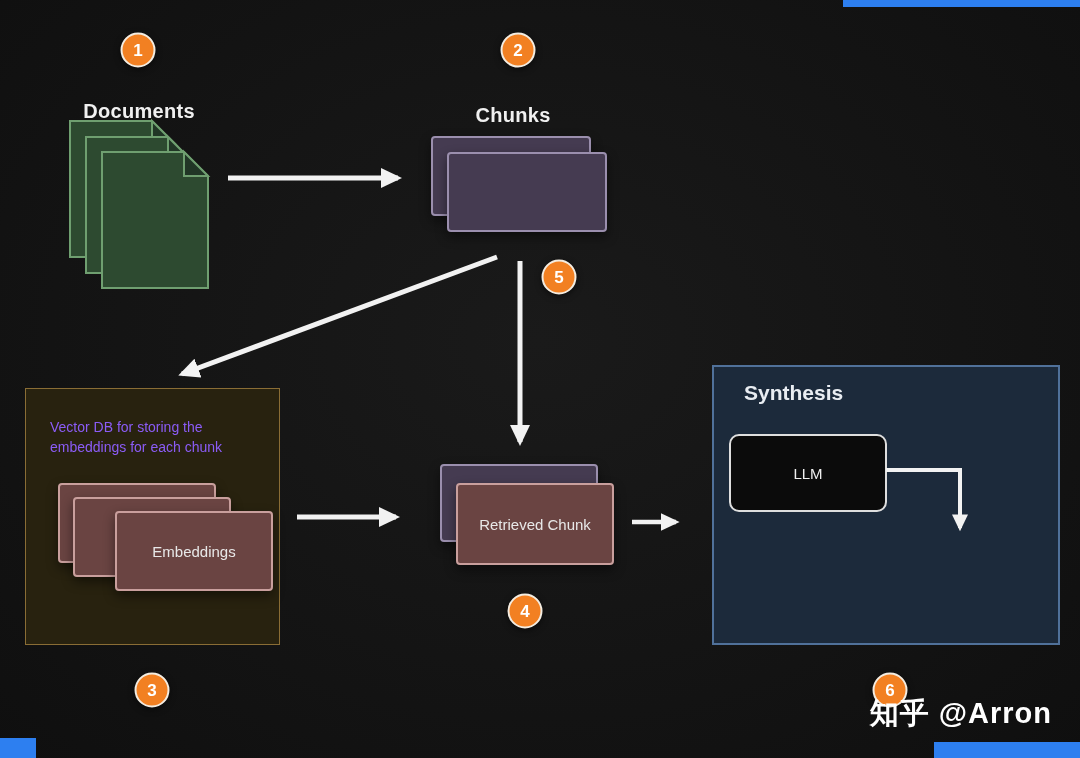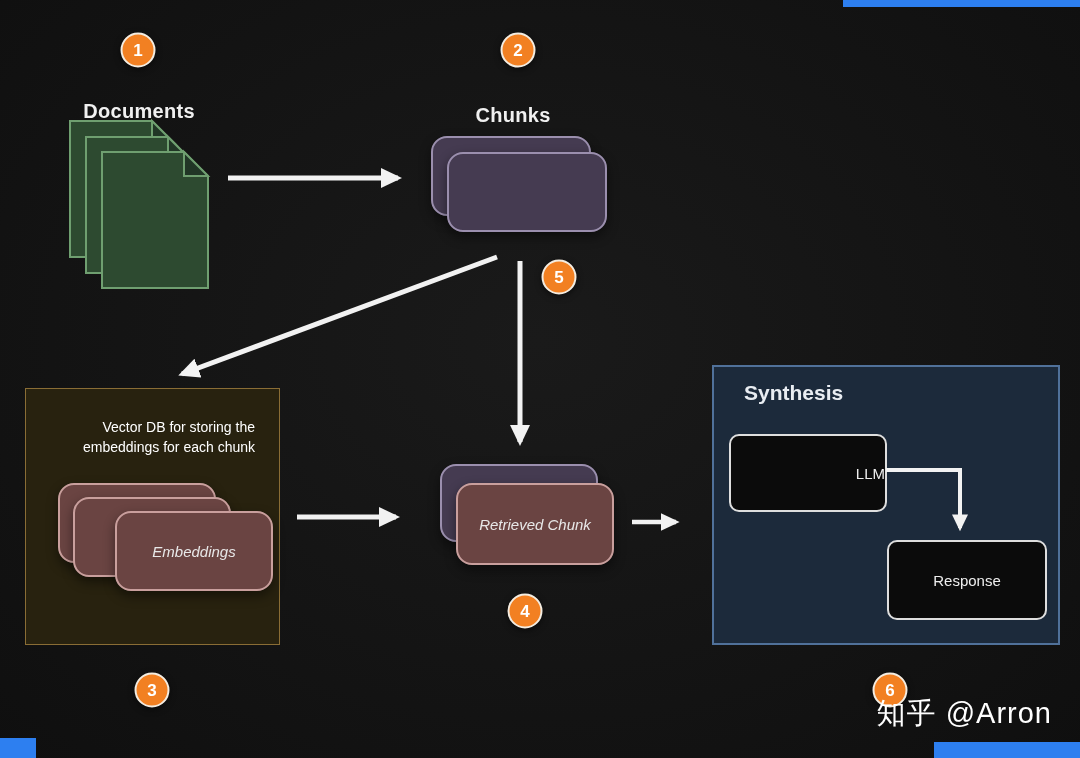--- a/index.html
+++ b/index.html
@@ -30,45 +30,44 @@
     position: absolute;
     color: #f0f0f0;
     font-weight: bold;
     font-size: 20px;
     text-align: center;
     transform: translateX(-50%);
     letter-spacing: 0.3px;
   }
   .round-rect {
     position: absolute;
-    border-radius: 16px;
+    border-radius: 4px;
     border: 2px solid;
     display: flex; align-items: center; justify-content: center;
     color: #e8e8e8;
     font-size: 15px;
     box-shadow: 0 5px 12px rgba(0,0,0,0.45);
-    font-style: italic;
   }
   .chunk-rect  { background: #453b51; border-color: #9b8fae; }
   .embed-rect  { background: #6a4442; border-color: #c99f9d; }
   .vector-db-box {
     position: absolute;
     left: 25px; top: 388px; width: 255px; height: 257px;
     background: #28220f;
     border: 1px solid #8a6d35;
   }
   .vector-db-caption {
     position: absolute;
     left: 50%; top: 28px;
     transform: translateX(-50%);
     width: 205px;
-    text-align: right;
+    text-align: left;
     font-size: 14px;
     line-height: 1.45;
-    color: #ffffff;
+    color: #8b5cf6;
   }
   .synthesis-box {
     position: absolute;
     left: 712px; top: 365px; width: 348px; height: 280px;
     background: #1c2a3b;
     border: 2px solid #50719a;
   }
   .synthesis-title {
     position: absolute;
     left: 30px; top: 14px;
@@ -89,21 +88,21 @@
     position: absolute;
     left: 536px; top: 308px;
     font-size: 15.5px;
     font-weight: bold;
     color: #f0f0f0;
   }
   .watermark {
     position: absolute;
     right: 28px; top: 694px;
     font-size: 29px;
-    font-weight: 400;
+    font-weight: 700;
     color: #ffffff;
     letter-spacing: 1px;
   }
   .overlay-svg {
     position: absolute;
     left: 0; top: 0;
     width: 1080px; height: 758px;
     pointer-events: none;
   }
   .strip { position: absolute; background: #2d7ff0; }
@@ -143,25 +142,22 @@
     </div>
   </div>
 
   <div class="round-rect chunk-rect" style="left:440px; top:464px; width:158px; height:78px;"></div>
   <div class="round-rect embed-rect" style="left:456px; top:483px; width:158px; height:82px;">
     <span>Retrieved Chunk</span>
   </div>
 
   <div class="synthesis-box">
     <div class="synthesis-title">Synthesis</div>
-    <div class="io-box" style="left:15px; top:67px; width:158px; height:78px;justify-content:flex-end;">
+    <div class="io-box" style="left:15px; top:67px; width:158px; height:78px;">
       <span>LLM</span>
-    </div>
-    <div class="io-box" style="left:173px; top:173px; width:160px; height:80px;">
-      <span>Response</span>
     </div>
   </div>
 
   <div class="watermark">知乎 @Arron</div>
 
   <svg class="overlay-svg" viewBox="0 0 1080 758">
     <defs>
       <marker id="ah" markerWidth="4.6" markerHeight="4.6" refX="3.4" refY="2" orient="auto" markerUnits="strokeWidth">
         <path d="M0,0 L4.2,2 L0,4 Z" fill="#f2f2f2"></path>
       </marker>

